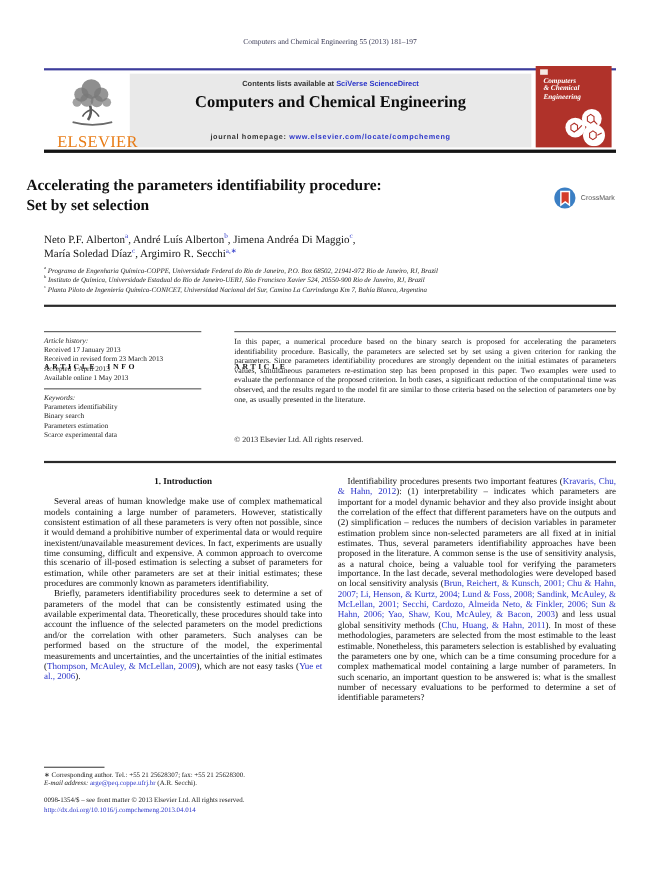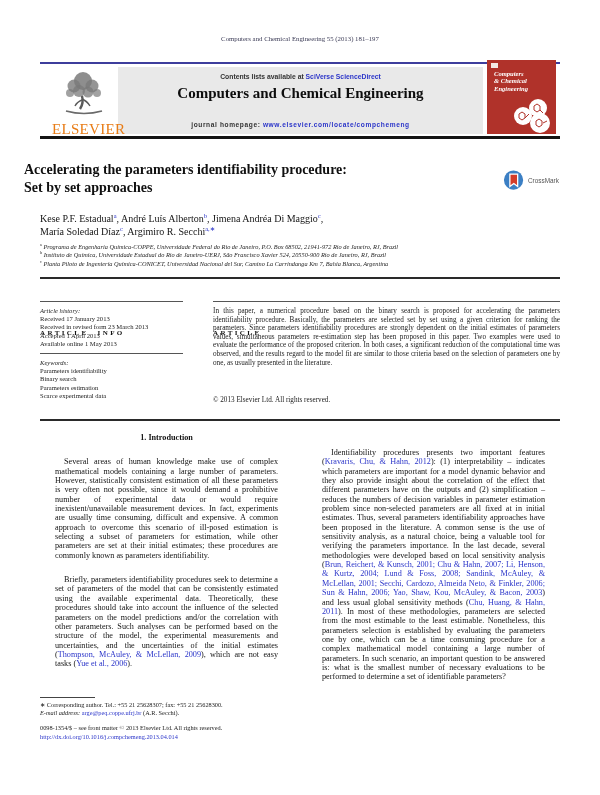--- a/index.html
+++ b/index.html
@@ -55,21 +55,21 @@
   .info-label{font-style:italic;}
   #abstract-text{top:307px;left:213px;width:347px;font-size:7.2px;line-height:8.6px;text-align:justify;color:#1b1b1b;}
   #abstract-copyright{top:396px;left:213px;width:347px;font-size:7.2px;color:#1b1b1b;}
   #rule-bottom{top:419px;left:40px;width:520px;height:1.5px;background:#2a2a2a;}
 
   
   .body-col{font-size:8.2px;line-height:9.35px;text-align:justify;color:#141414;}
   #col-left{top:433px;left:40px;width:253px;}
   #col-right{top:433px;left:307px;width:253px;}
   .section-head{font-size:8.2px;font-weight:bold;margin:0 0 9px 0;text-align:center;}
-  .body-col p{margin:15px;text-indent:9px;}
+  .body-col p{margin:0;text-indent:9px;}
 
   
   #footnote{top:697px;left:40px;width:253px;font-size:6.3px;line-height:8.3px;color:#222;}
   #footnote-rule{width:55px;height:1px;background:#444;margin-bottom:3px;}
   #footer{top:724px;left:40px;width:300px;font-size:6.3px;line-height:8.8px;color:#222;}
 </style>
 </head>
 <body>
 
 <div class="abs" id="header-citation">Computers and Chemical Engineering 55 (2013) 181–197</div>
@@ -121,22 +121,22 @@
 </div>
 
 <div class="abs" id="crossmark">
   <svg width="22" height="26" viewBox="0 0 24 28">
     <circle cx="11.5" cy="14" r="10.5" fill="#3b7fc4"></circle>
     <path d="M7.5 7.5 h8.5 v13.5 l-4.2 -3.2 -4.3 3.2 z" fill="#d43d2a" stroke="#ffffff" stroke-width="1.4"></path>
   </svg>
   <span id="crossmark-label">CrossMark</span>
 </div>
 
-<div class="abs" id="article-title"><span>Accelerating the parameters identifiability procedure:</span><br><span>Set by set approaches</span></div>
-<div class="abs" id="authors"><span>Kese P.F. Estadual</span><sup class="link">a</sup><span>, André Luís Alberton</span><sup class="link">b</sup><span>, Jimena Andréa Di Maggio</span><sup class="link">c</sup><span>,</span><br><span>María Soledad Díaz</span><sup class="link">c</sup><span>, Argimiro R. Secchi</span><sup class="link">a,∗</sup></div>
+<div class="abs" id="article-title"><span>Accelerating the parameters identifiability procedure:</span><br><span>Set by set selection</span></div>
+<div class="abs" id="authors"><span>Neto P.F. Alberton</span><sup class="link">a</sup><span>, André Luís Alberton</span><sup class="link">b</sup><span>, Jimena Andréa Di Maggio</span><sup class="link">c</sup><span>,</span><br><span>María Soledad Díaz</span><sup class="link">c</sup><span>, Argimiro R. Secchi</span><sup class="link">a,∗</sup></div>
 
 <div class="abs" id="affiliations">
   <div><sup>a</sup> <span>Programa de Engenharia Química-COPPE, Universidade Federal do Rio de Janeiro, P.O. Box 68502, 21941-972 Rio de Janeiro, RJ, Brazil</span></div>
   <div><sup>b</sup> <span>Instituto de Química, Universidade Estadual do Rio de Janeiro-UERJ, São Francisco Xavier 524, 20550-900 Rio de Janeiro, RJ, Brazil</span></div>
   <div><sup>c</sup> <span>Planta Piloto de Ingeniería Química-CONICET, Universidad Nacional del Sur, Camino La Carrindanga Km 7, Bahía Blanca, Argentina</span></div>
 </div>
 
 <div class="abs" id="rule-mid"></div>
 <div class="abs block-head" id="info-head">ARTICLE INFO</div>
 <div class="abs block-head" id="abs-head">ARTICLE</div>

